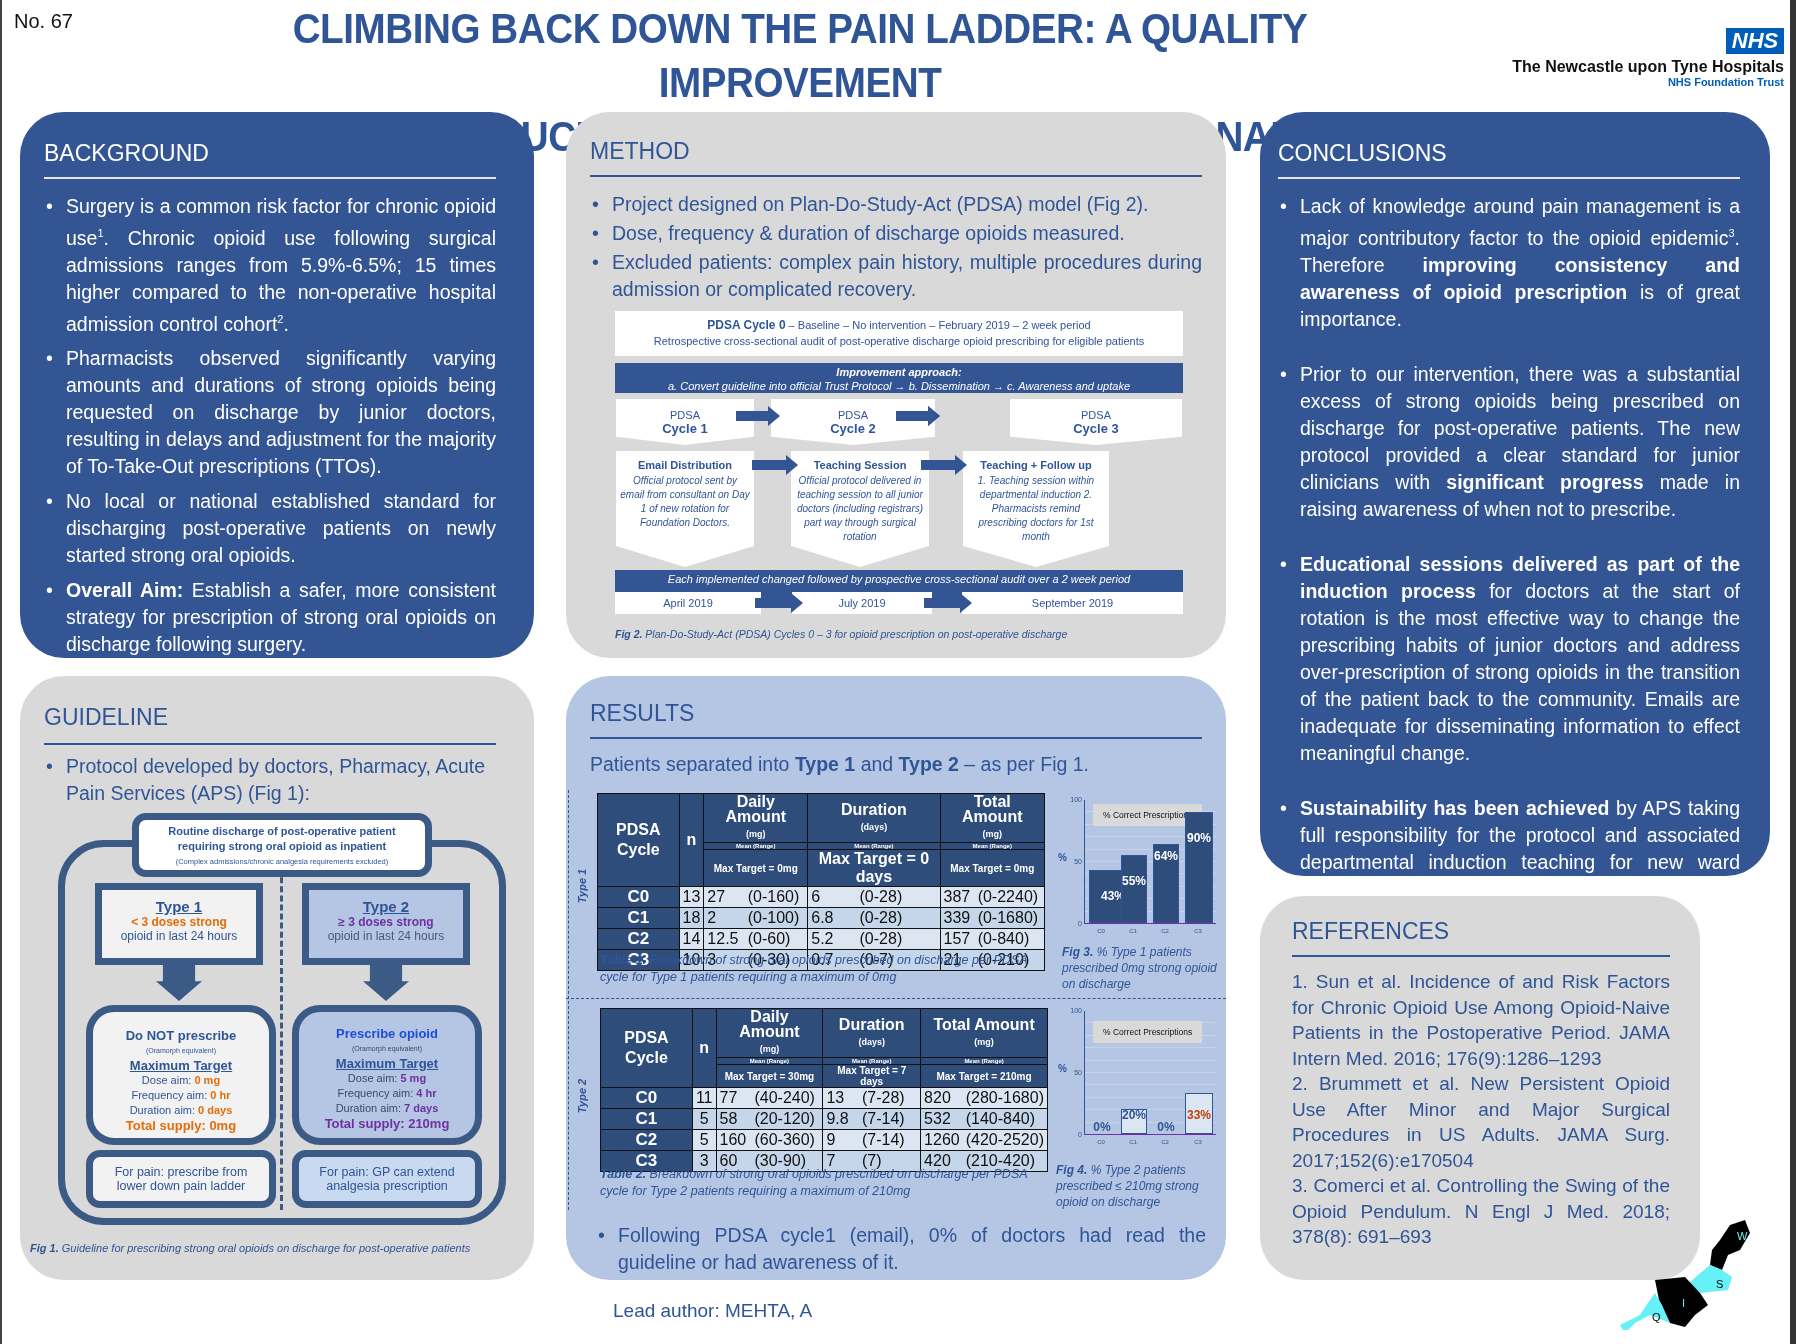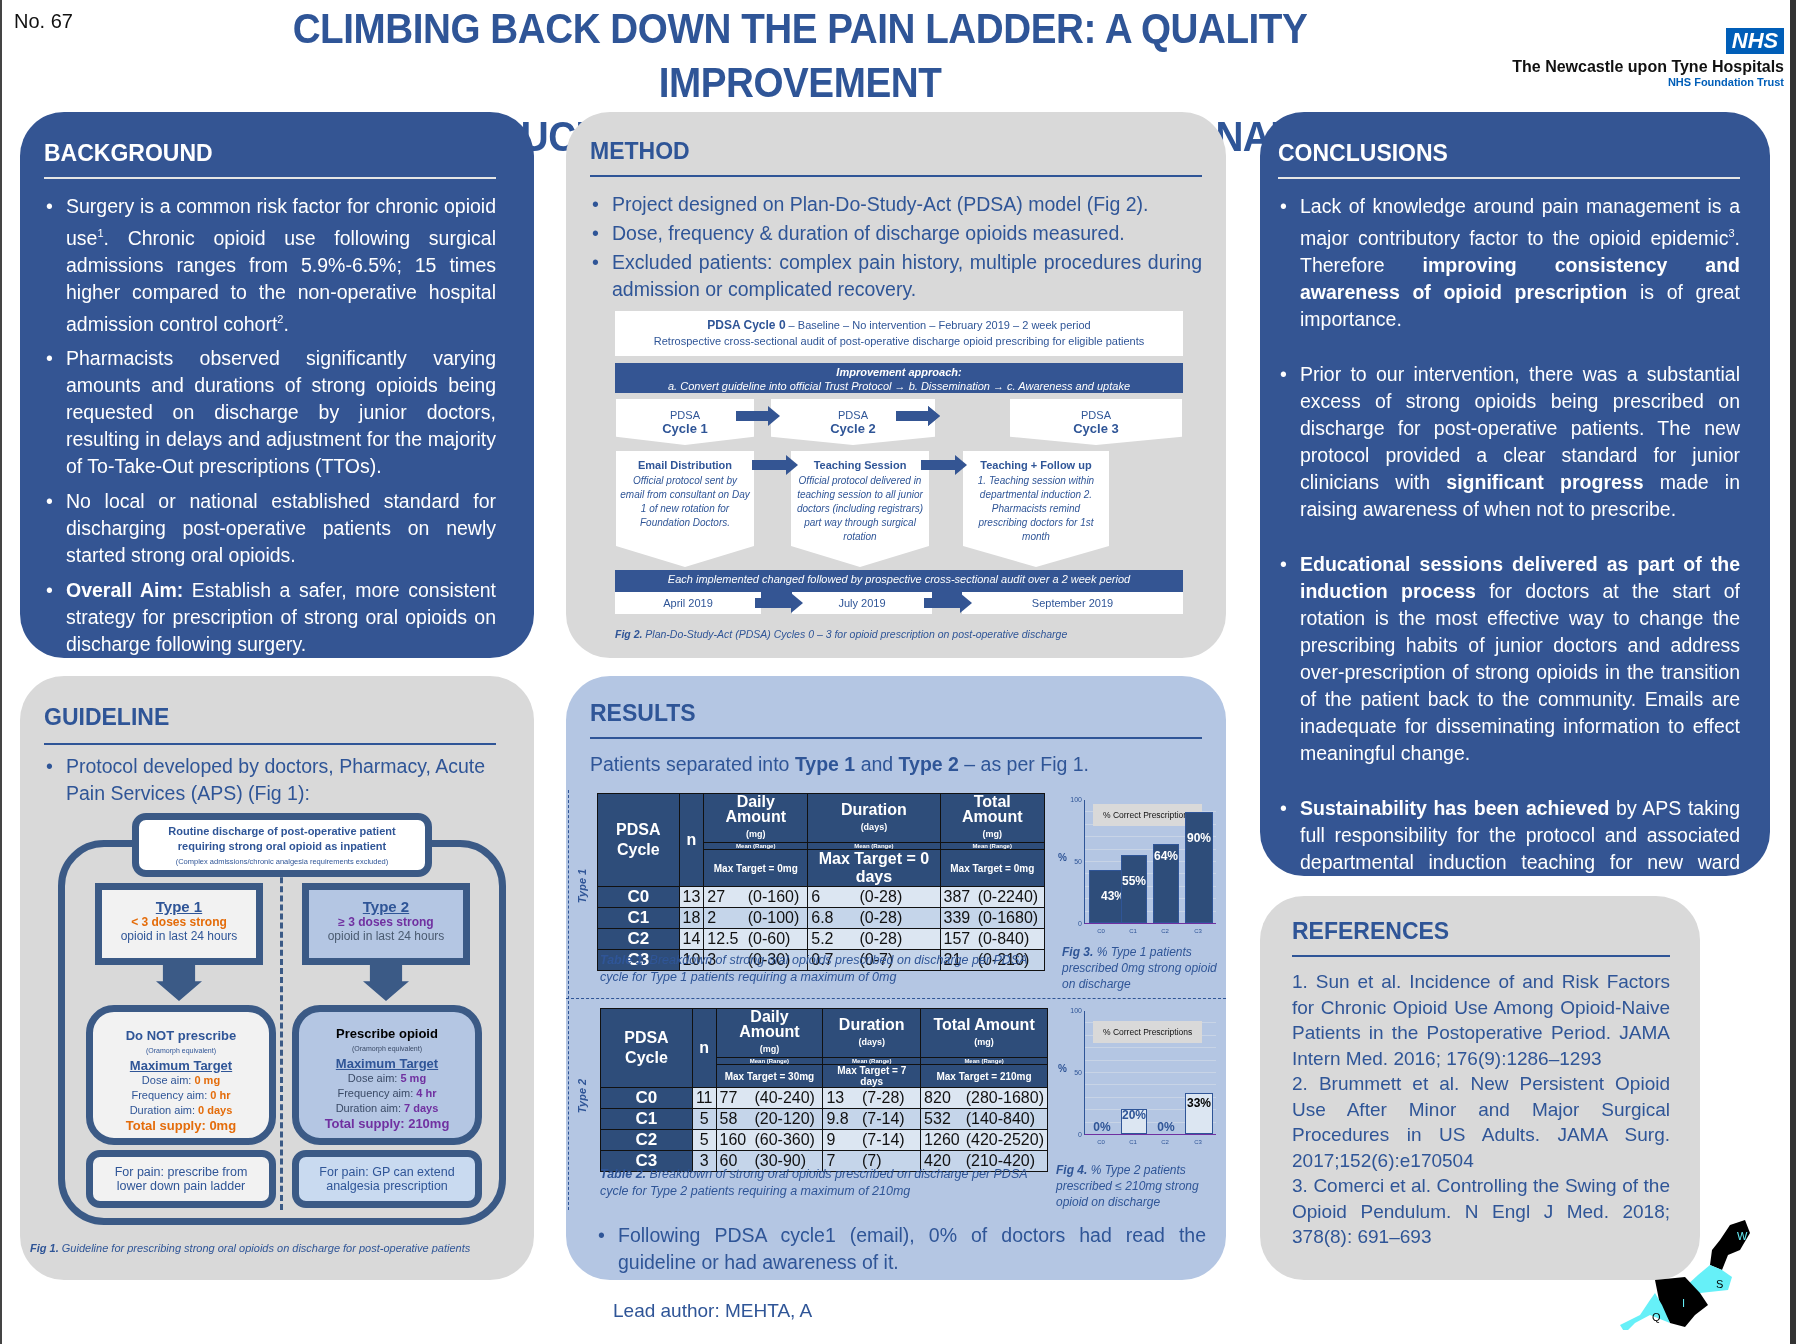--- a/index.html
+++ b/index.html
@@ -9,21 +9,21 @@
 .num{position:absolute;left:14px;top:10px;font-size:20px;color:#111}
 .title{position:absolute;left:90px;top:2px;width:1420px;text-align:center;color:#2f5597;font-weight:bold;font-size:42px;line-height:54px;letter-spacing:-0.5px;font-family:"Liberation Sans",sans-serif;transform:scaleX(0.92);transform-origin:center top}
 .nhs{position:absolute;right:12px;top:28px;width:58px;height:26px;background:#005eb8;color:#fff;font-weight:bold;font-style:italic;font-size:22px;text-align:center;line-height:26px}
 .trust{position:absolute;right:12px;top:58px;text-align:right;color:#111}
 .trust .t1{font-size:16px;font-weight:bold}
 .trust .t2{font-size:11px;color:#005eb8;font-weight:bold}
 .panel{position:absolute;border-radius:44px;padding:26px 38px 20px 24px}
 .dark{background:#345593;color:#fff}
 .grey{background:#d9d9d9;color:#2f5597}
 .light{background:#b4c6e3;color:#2f5597}
-.ph{font-size:23px;font-weight:bold;padding-bottom:10px;border-bottom:2px solid currentColor;margin-bottom:14px;opacity:1}
+.ph{font-size:23px;font-weight:normal;padding-bottom:10px;border-bottom:2px solid currentColor;margin-bottom:14px;opacity:1}
 .dark .ph{border-color:#e6e6e6}
 ul.b{list-style:none}
 ul.b li{position:relative;padding-left:22px;font-size:19.5px;line-height:27px;text-align:justify;margin-bottom:8px}
 ul.b li::before{content:"•";position:absolute;left:2px;top:0}
 sup{font-size:11px}
 
 .fig{position:absolute;background:#fff;color:#2f5597;font-size:11px;text-align:center}
 .bluebar{position:absolute;background:#345593;color:#fff;font-style:italic;font-size:11px;text-align:center}
 .arrow{position:absolute;height:10px;background:#345593}
 .arrow::after{content:"";position:absolute;right:-10px;top:-5px;border-left:12px solid #345593;border-top:10px solid transparent;border-bottom:10px solid transparent}
@@ -108,21 +108,21 @@
     <div>For pain: prescribe from lower down pain ladder</div>
   </div>
 
   <div class="gbox" style="left:302px;top:883px;width:168px;height:82px;background:#b4c6e3;padding-top:8px">
     <div style="font-size:15px;font-weight:bold;text-decoration:underline">Type 2</div>
     <div style="font-size:12px;font-weight:bold;color:#7030a0">≥ 3 doses strong</div>
     <div style="font-size:12px;color:#4a5a70">opioid in last 24 hours</div>
   </div>
   <div style="position:absolute;left:363px;top:965px;width:46px;height:36px;background:#3b5a86;clip-path:polygon(15% 0,85% 0,85% 45%,100% 45%,50% 100%,0 45%,15% 45%)"></div>
   <div class="gbox" style="left:292px;top:1005px;width:190px;height:140px;background:#b4c6e3;border-radius:28px;padding-top:14px;font-size:11px;line-height:15px;color:#3a4a66">
-    <div style="font-weight:bold;font-size:13px;color:#000000">Prescribe opioid</div>
+    <div style="font-weight:bold;font-size:13px;color:#1d4ed8">Prescribe opioid</div>
     <div style="font-size:7px">(Oramorph equivalent)</div>
     <div style="font-weight:bold;text-decoration:underline;font-size:13px;color:#2f5597">Maximum Target</div>
     <div><span>Dose aim: </span><b style="color:#7030a0">5 mg</b></div>
     <div><span>Frequency aim: </span><b style="color:#7030a0">4 hr</b></div>
     <div><span>Duration aim: </span><b style="color:#7030a0">7 days</b></div>
     <div style="font-weight:bold;color:#7030a0;font-size:13px">Total supply: 210mg</div>
   </div>
   <div class="gbox" style="left:292px;top:1150px;width:190px;height:58px;background:#c9daf0;border-radius:14px;font-size:12.5px;padding:8px 6px 0">
     <div>For pain: GP can extend analgesia prescription</div>
   </div>
@@ -349,21 +349,21 @@
     <div class="bar" style="left:4px;width:26px;height:0;background:#dce6f2;border:none">
         <div class="bl" style="color:#2f5597;top:-14px">0%</div>
       </div>
     <div class="bar" style="left:36px;width:26px;height:20%;background:#dce6f2">
         <div class="bl" style="color:#2f5597;top:-2px">20%</div>
       </div>
     <div class="bar" style="left:68px;width:26px;height:0;background:#dce6f2;border:none">
         <div class="bl" style="color:#2f5597;top:-14px">0%</div>
       </div>
     <div class="bar" style="left:100px;width:28px;height:33%;background:#dce6f2">
-        <div class="bl" style="color:#000000;top:2px">33%</div>
+        <div class="bl" style="color:#c2410c;top:14px">33%</div>
       </div>
   </div>
   <div style="position:absolute;left:-10px;top:52px;font-weight:bold;font-size:10px;color:#2f5597">%</div>
   <div class="yt" style="top:-4px;left:0">100</div>
   <div class="yt" style="top:58px;left:0">50</div>
   <div class="yt" style="top:120px;left:0">0</div>
   <div class="xl" style="top:128px;left:23px">C0</div>
   <div class="xl" style="top:128px;left:55px">C1</div>
   <div class="xl" style="top:128px;left:87px">C2</div>
   <div class="xl" style="top:128px;left:120px">C3</div>

